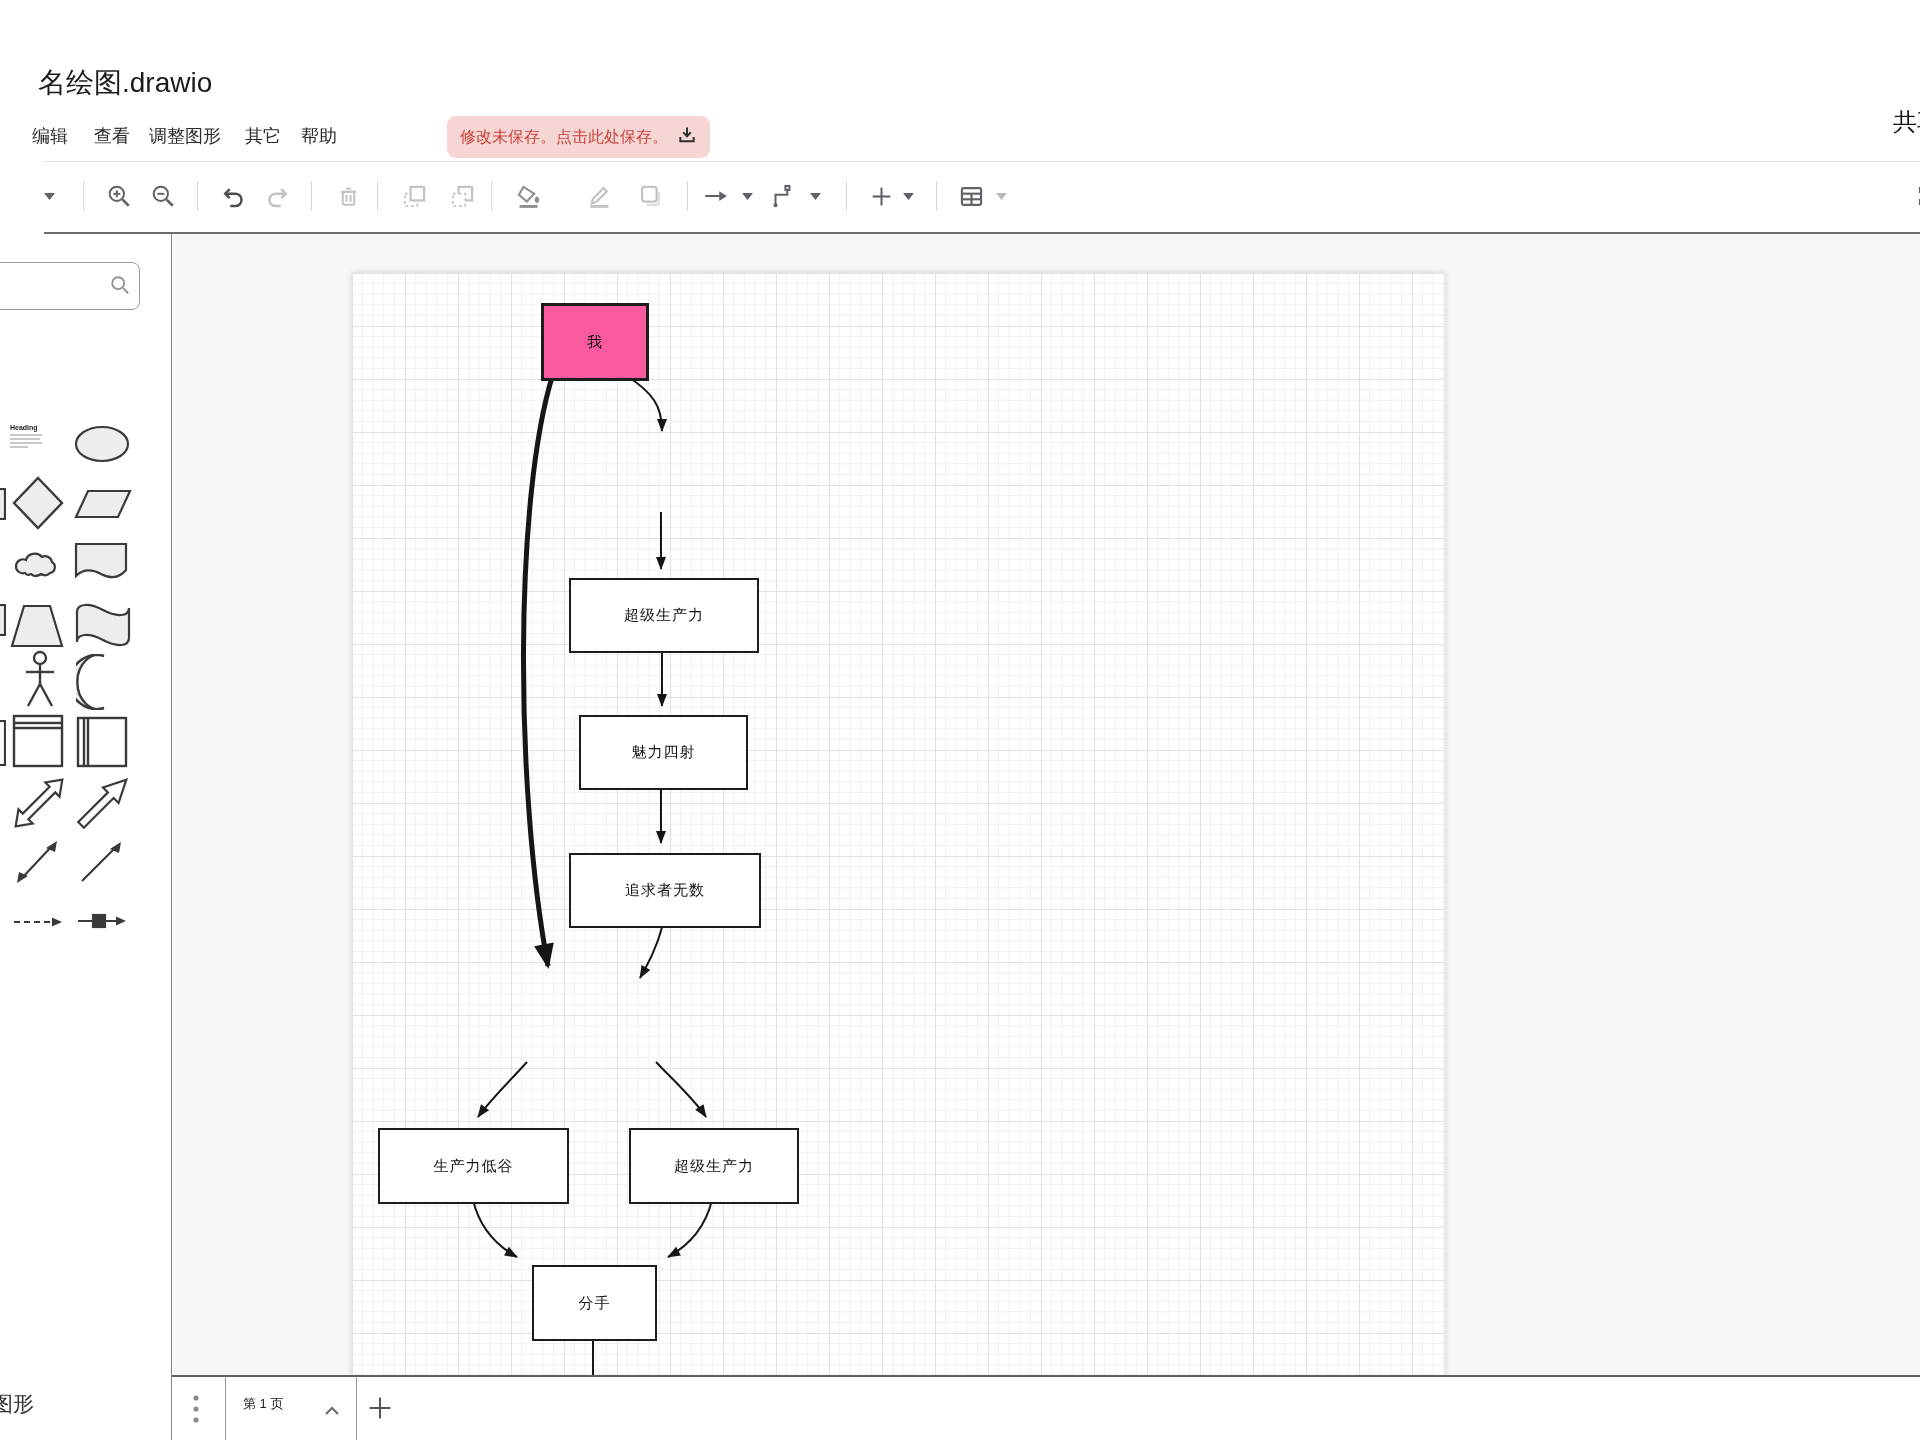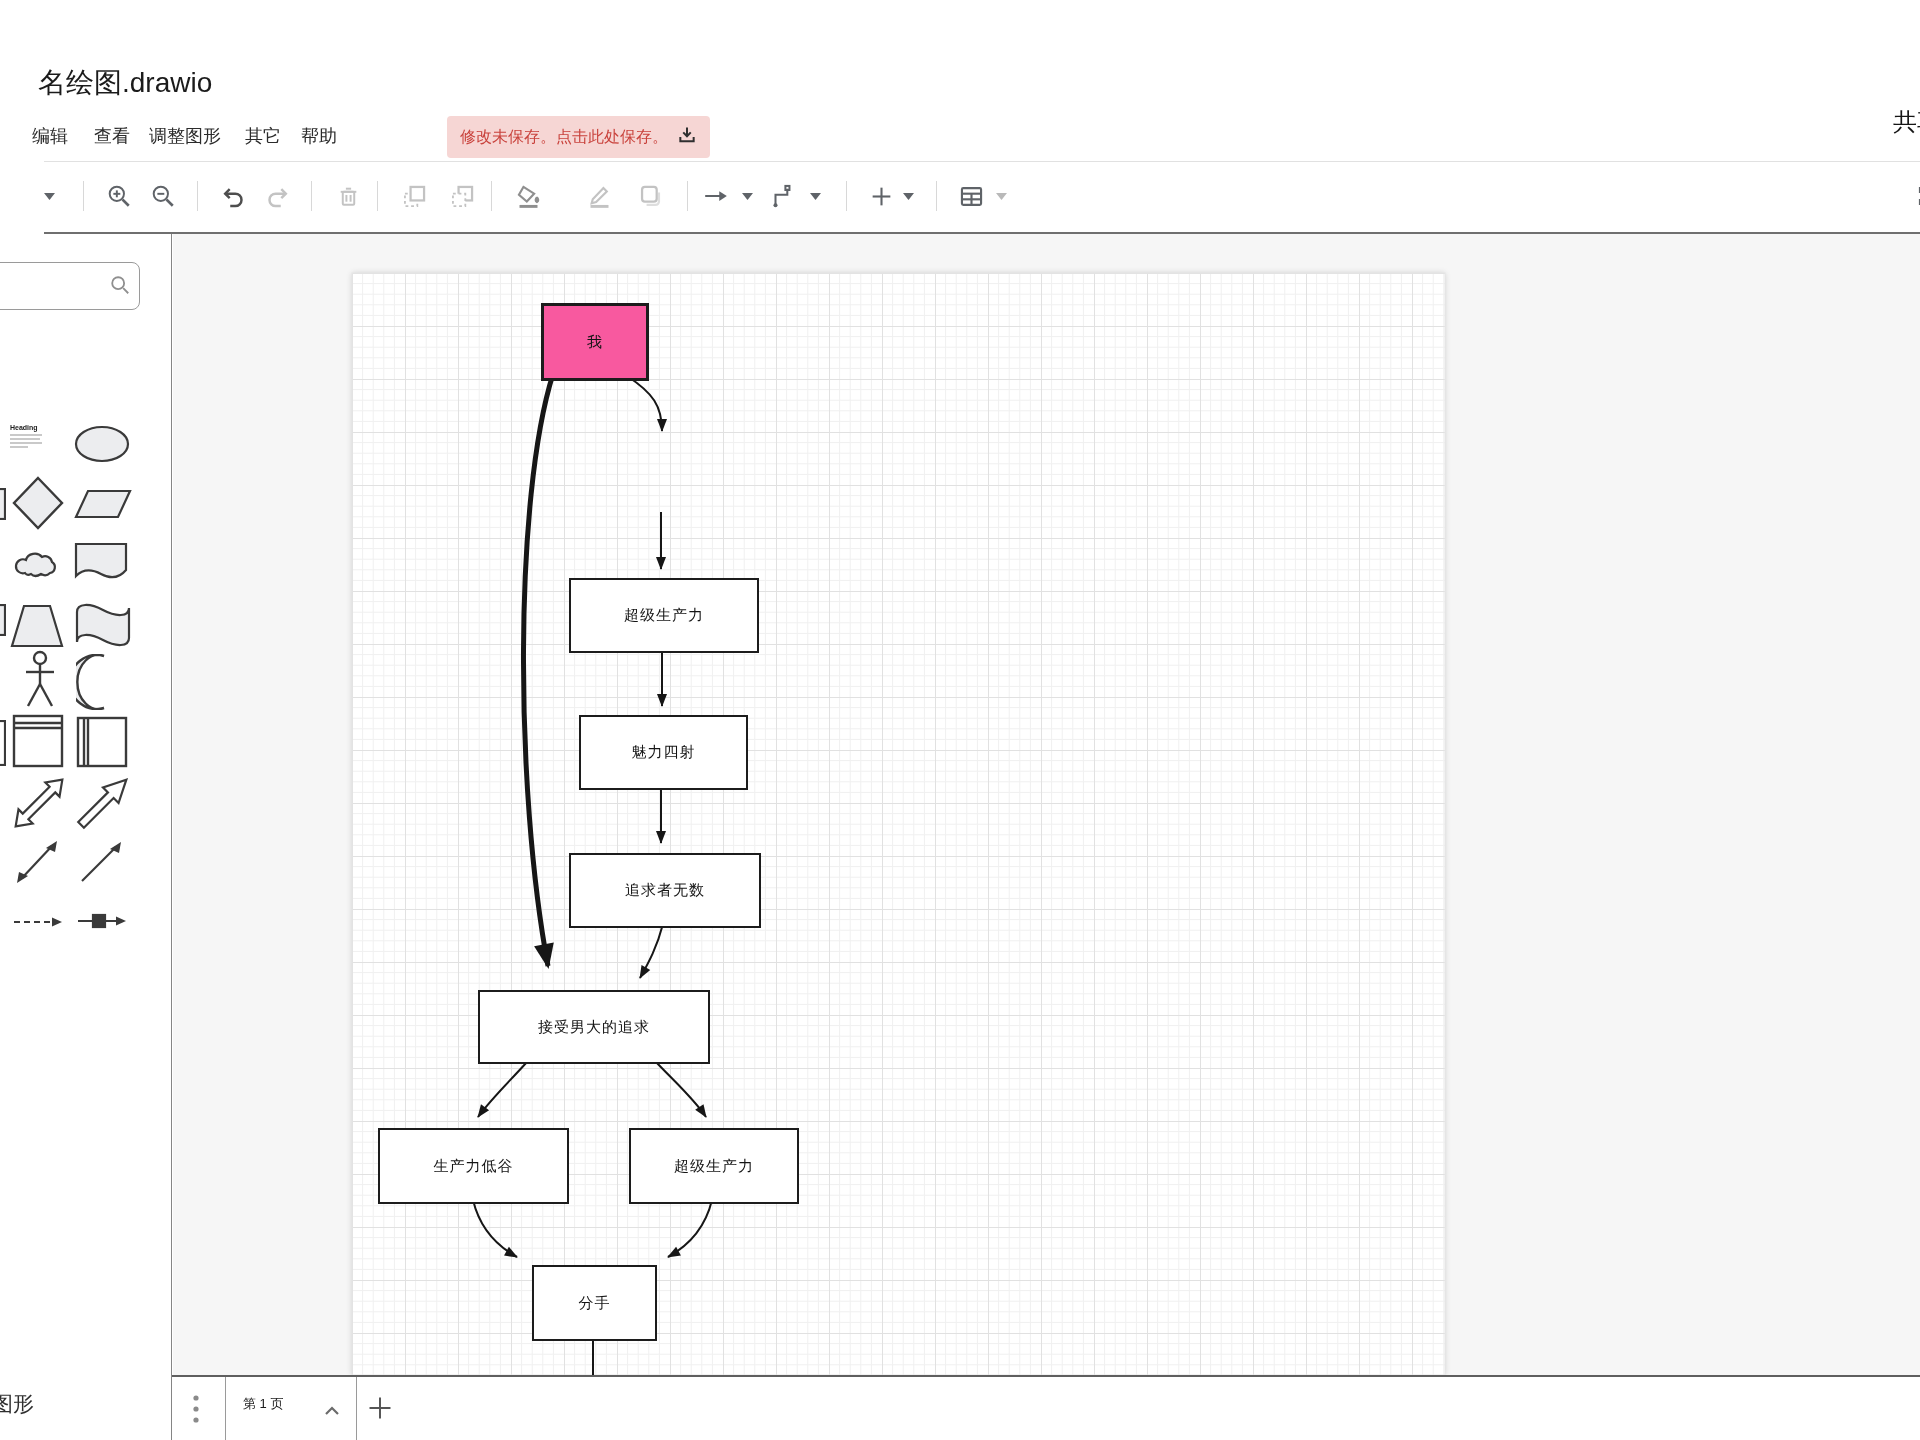--- a/index.html
+++ b/index.html
@@ -6,21 +6,21 @@
   body{font-family:"Liberation Sans","DejaVu Sans",sans-serif;}
   .app{position:relative;width:1920px;height:1440px;overflow:hidden;background:#fff;}
 
   
   .header{position:absolute;left:0;top:0;width:1920px;height:234px;background:#fff;z-index:44;margin-left:44px;}
   .wifi{position:absolute;left:1878px;top:8px;color:#3a3a3a;}
   .doc-title{position:absolute;left:-6px;top:64px;font-size:28px;color:#1b1b1b;white-space:nowrap;}
   .mi{position:absolute;top:124px;font-size:18px;color:#2b2b2b;white-space:nowrap;cursor:default;}
   .mi-0{left:-12px}.mi-1{left:50px}.mi-2{left:105px}.mi-3{left:201px}.mi-4{left:257px}
   .menu-border{position:absolute;left:0;top:161px;width:1920px;height:1px;background:#e1e1e1;}
-  .warn{position:absolute;left:403px;top:116px;height:42px;border-radius:4px;background:#f6d6d4;
+  .warn{position:absolute;left:403px;top:116px;height:42px;border-radius:9px;background:#f6d6d4;
         color:#c9423c;font-size:16px;display:flex;align-items:center;gap:9px;padding:0 13px;box-sizing:border-box;}
   .share{position:absolute;left:1849px;top:106px;font-size:24px;color:#151515;}
 
   
   .toolbar{position:absolute;left:0;top:162px;width:1920px;height:70px;background:#fff;border-bottom:2px solid #6f6f6f;}
   .tool{position:absolute;top:0;height:68px;display:flex;align-items:center;justify-content:center;color:#5f6368;}
   .tool.dis{color:#c3c3c3;}
   .vdiv{position:absolute;top:19px;height:30px;width:1px;background:#d8d8d8;}
 
   
@@ -92,21 +92,20 @@
       <path d="M473,1200 C480,1229 497,1246 517,1257" marker-end="url(#ah)"></path>
       <path d="M712,1200 C705,1229 688,1246 668,1257" marker-end="url(#ah)"></path>
       <path d="M593,1337 L593,1376"></path>
     </g>
   </svg>
 
   <div class="node n-me" style="background-color: rgb(248, 89, 159);">我</div>
   <div class="node n-2">超级生产力</div>
   <div class="node n-3">魅力四射</div>
   <div class="node n-4">追求者无数</div>
-  <div class="node n-5">接受男大的追求</div>
   <div class="node n-6">生产力低谷</div>
   <div class="node n-7">超级生产力</div>
   <div class="node n-8">分手</div>
 
   <div class="header">
     <span class="wifi">
       <svg width="34" height="26" viewBox="0 0 26 24" fill="none" stroke="currentColor" stroke-width="2">
         <path d="M2,9 a15,15 0 0 1 20,0"></path>
           <path d="M6,13 a10,10 0 0 1 12,0"></path>
           <path d="M9.3,16.6 a5,5 0 0 1 5.4,0"></path>

